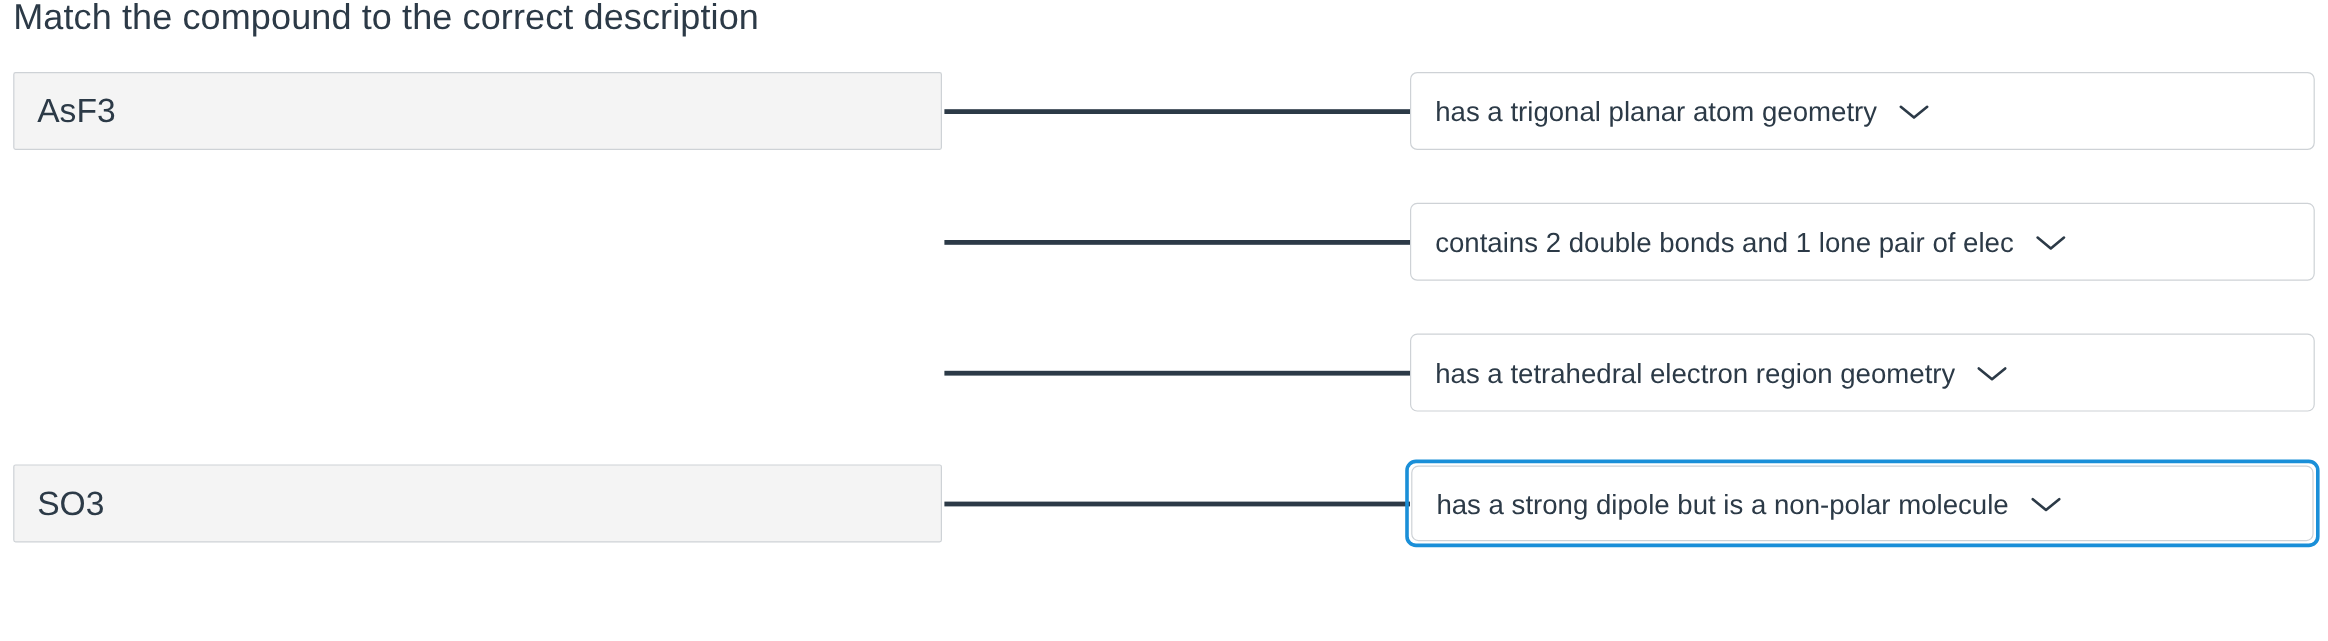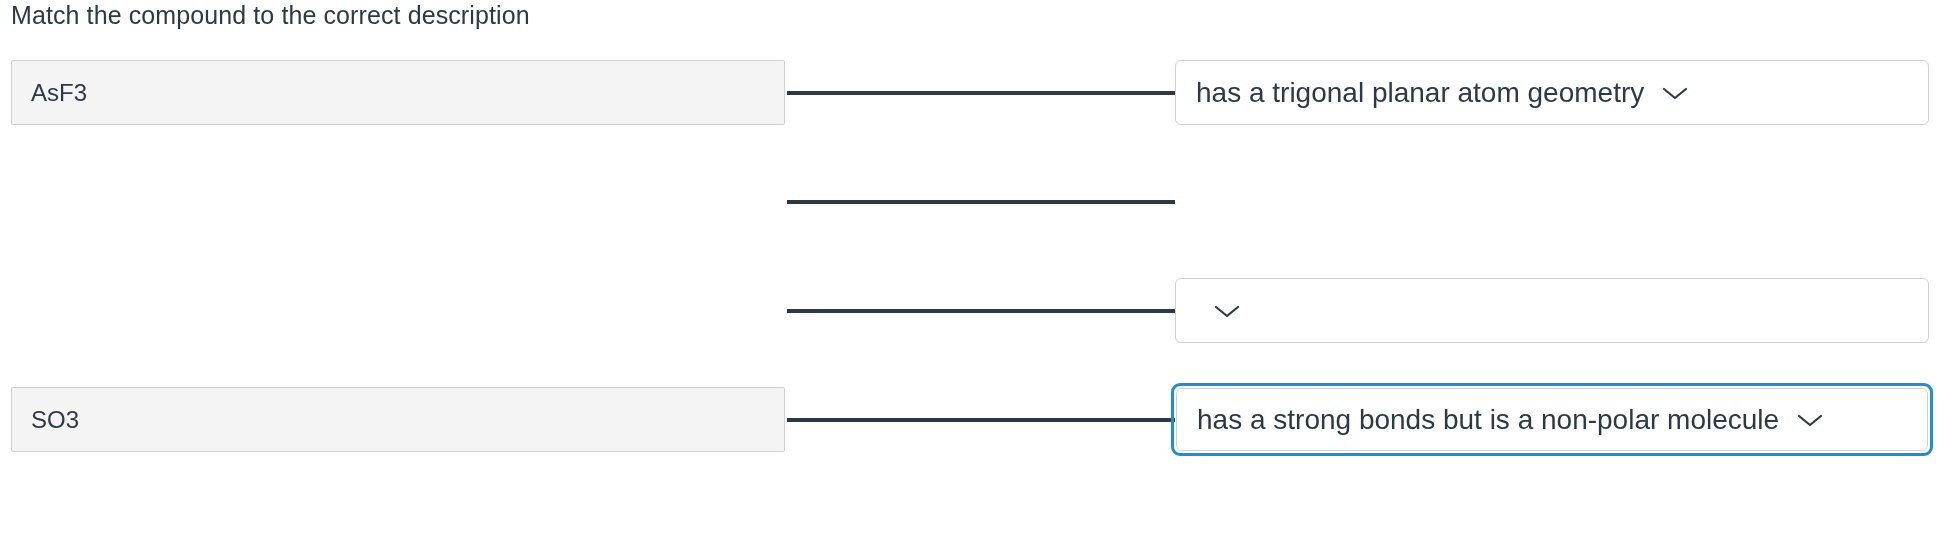--- a/index.html
+++ b/index.html
@@ -13,21 +13,21 @@
     font-family: "Liberation Sans", sans-serif;
     color: #2c3a47;
     overflow: hidden;
     position: relative;
   }
 
   .prompt {
     position: absolute;
     left: 11px;
     top: 0px;
-    font-size: 25px;
+    font-size: 30px;
     line-height: 30px;
     color: #2c3a47;
     letter-spacing: 0.1px;
     white-space: nowrap;
   }
 
   .match-grid {
     position: absolute;
     left: 0;
     top: 60px;
@@ -50,21 +50,21 @@
     box-sizing: border-box;
     background: #f4f4f4;
     border: 1px solid #ced2d6;
     border-radius: 2px;
     display: flex;
     align-items: center;
     padding: 0 0 0 19px;
     overflow: hidden;
   }
   .compound-label {
-    font-size: 24px;
+    font-size: 28px;
     line-height: 30px;
     color: #2c3a47;
     white-space: nowrap;
   }
 
   
   .connector {
     position: absolute;
     left: 787px;
     top: 31px;
@@ -115,21 +115,21 @@
     width: 752px;
     height: 63px;
     background: #ffffff;
     border: 1px solid #ced2d6;
     border-radius: 6px;
     padding: 0 0 0 20px;
     overflow: hidden;
   }
 
   .description-text {
-    font-size: 28px;
+    font-size: 23px;
     line-height: 30px;
     color: #2c3a47;
     white-space: nowrap;
     flex: 0 0 auto;
     max-width: 672px;
     overflow: hidden;
   }
 
   .chevron-down-icon {
     flex: 0 0 auto;
@@ -161,41 +161,50 @@
       <span class="chevron-down-icon">
         <svg viewBox="0 0 34 20" xmlns="http://www.w3.org/2000/svg">
           <polyline points="6,6 17,15 28,6" fill="none" stroke="#2c3a47" stroke-width="2.2" stroke-linecap="round" stroke-linejoin="round"></polyline>
         </svg>
       </span>
     </div>
   </div>
 
   <div class="match-row">
     <div class="connector"></div>
-  </div>
-
-  <div class="match-row">
-    <div class="connector"></div>
     <div class="description-select">
+      <span class="description-text">contains 2 double bonds and 1 lone pair of elec</span>
       <span class="chevron-down-icon">
         <svg viewBox="0 0 34 20" xmlns="http://www.w3.org/2000/svg">
           <polyline points="6,6 17,15 28,6" fill="none" stroke="#2c3a47" stroke-width="2.2" stroke-linecap="round" stroke-linejoin="round"></polyline>
         </svg>
       </span>
     </div>
   </div>
 
   <div class="match-row">
+    <div class="connector"></div>
+    <div class="description-select">
+      <span class="description-text">has a tetrahedral electron region geometry</span>
+      <span class="chevron-down-icon">
+        <svg viewBox="0 0 34 20" xmlns="http://www.w3.org/2000/svg">
+          <polyline points="6,6 17,15 28,6" fill="none" stroke="#2c3a47" stroke-width="2.2" stroke-linecap="round" stroke-linejoin="round"></polyline>
+        </svg>
+      </span>
+    </div>
+  </div>
+
+  <div class="match-row">
     <div class="compound-box">
       <span class="compound-label">SO3</span>
     </div>
     <div class="connector"></div>
     <div class="description-select focused">
       <div class="focus-inner">
-        <span class="description-text">has a strong bonds but is a non-polar molecule</span>
+        <span class="description-text">has a strong dipole but is a non-polar molecule</span>
         <span class="chevron-down-icon">
           <svg viewBox="0 0 34 20" xmlns="http://www.w3.org/2000/svg">
             <polyline points="6,6 17,15 28,6" fill="none" stroke="#2c3a47" stroke-width="2.2" stroke-linecap="round" stroke-linejoin="round"></polyline>
           </svg>
         </span>
       </div>
     </div>
   </div>
 
 </div>

